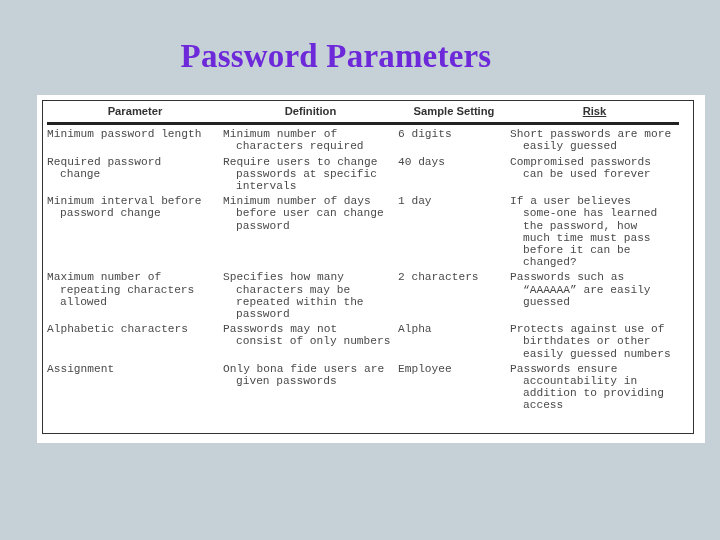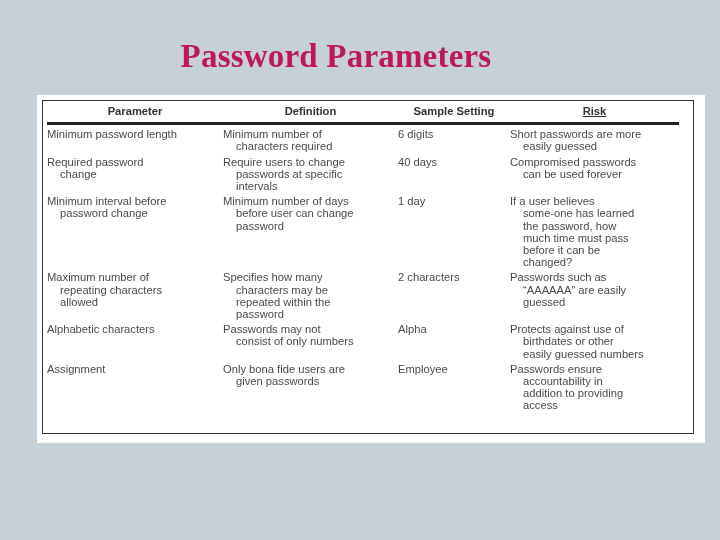--- a/index.html
+++ b/index.html
@@ -8,21 +8,21 @@
       background: #c5d0d7;
       font-family: "Liberation Sans", "DejaVu Sans", sans-serif;
       position: relative;
     }
     .title {
       position: absolute; left: 0; top: 38px; width: 672px;
       text-align: center;
       font-family: "Liberation Serif", "DejaVu Serif", serif;
       font-weight: bold;
       font-size: 33px;
-      color: #be185d;
+      color: #6d28d9;
       letter-spacing: 0.2px;
     }
     .panel {
       position: absolute; left: 37px; top: 95px;
       width: 668px; height: 348px;
       background: #ffffff;
     }
     .frame {
       position: absolute; left: 5px; top: 5px;
       width: 652px; height: 334px;
@@ -41,21 +41,21 @@
       text-align: center; font-weight: bold; color: #333;
       padding: 5px 0 5px 0;
       border-bottom: 3px solid #222;
       font-size: 11.2px;
     }
     td { vertical-align: top; padding: 3px 0 0 0; }
     .c1 { width: 176px; }
     .c2 { width: 175px; }
     .c3 { width: 112px; }
     .c4 { width: 169px; text-decoration: underline; }
-    .cell-text { white-space: pre-line; display: block; padding-left: 13px; text-indent: -13px; }
+    .cell-text { white-space: pre-line; display: block; padding-left: 13px; text-indent: -13px; font-family: Liberation Mono, monospace; }
   </style>
 </head>
 <body>
 
 <div class="title">Password Parameters</div>
 
 <div class="panel">
   <div class="frame"></div>
   <table>
     <thead>

